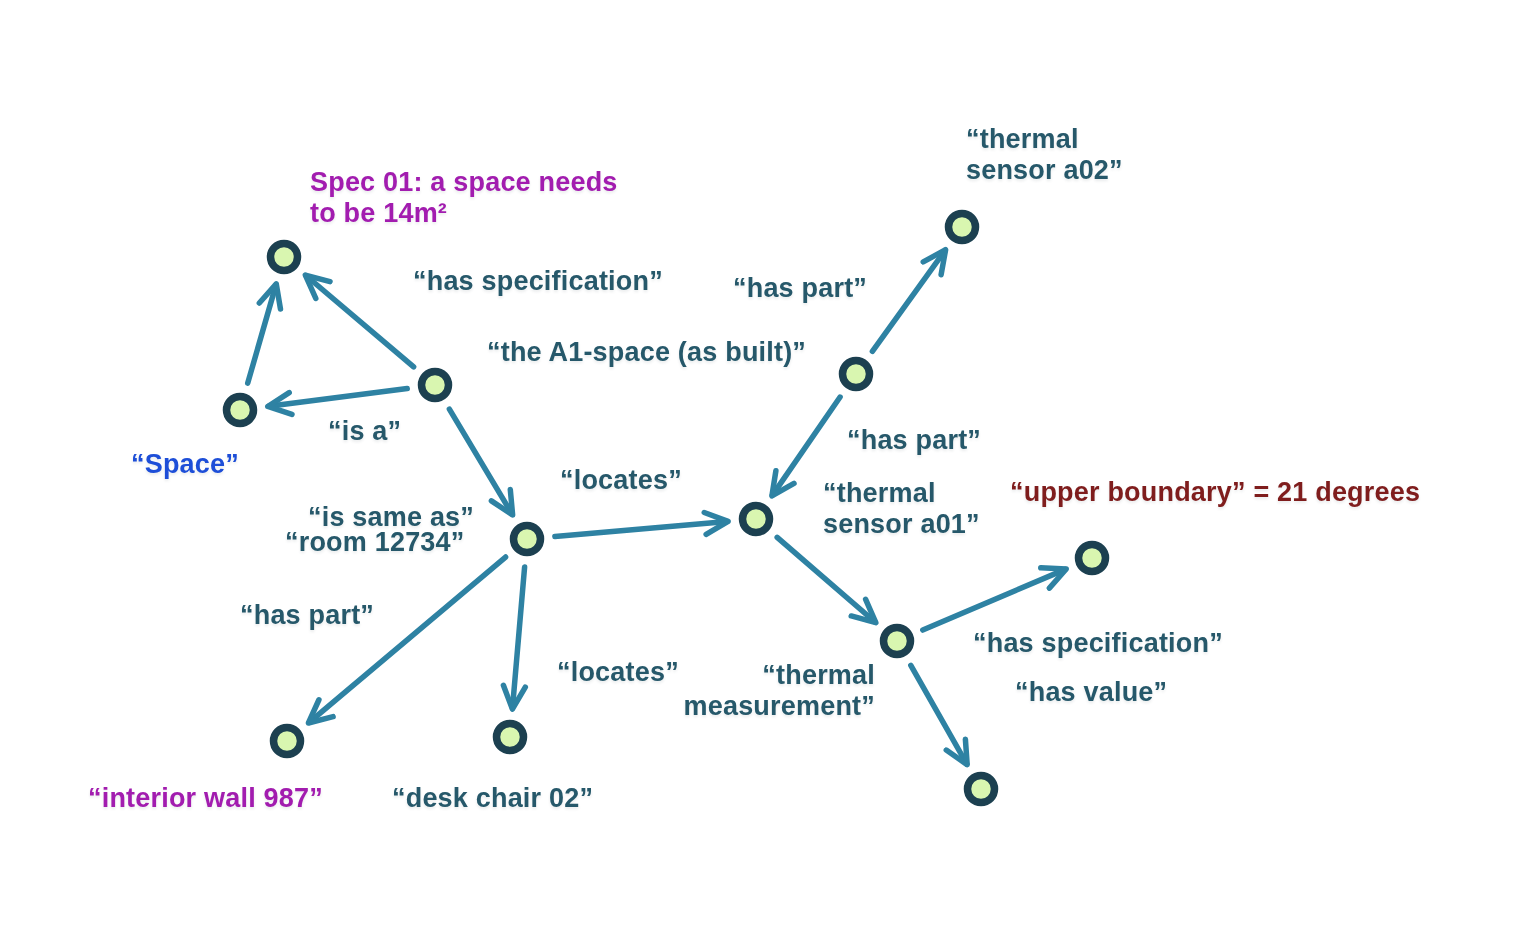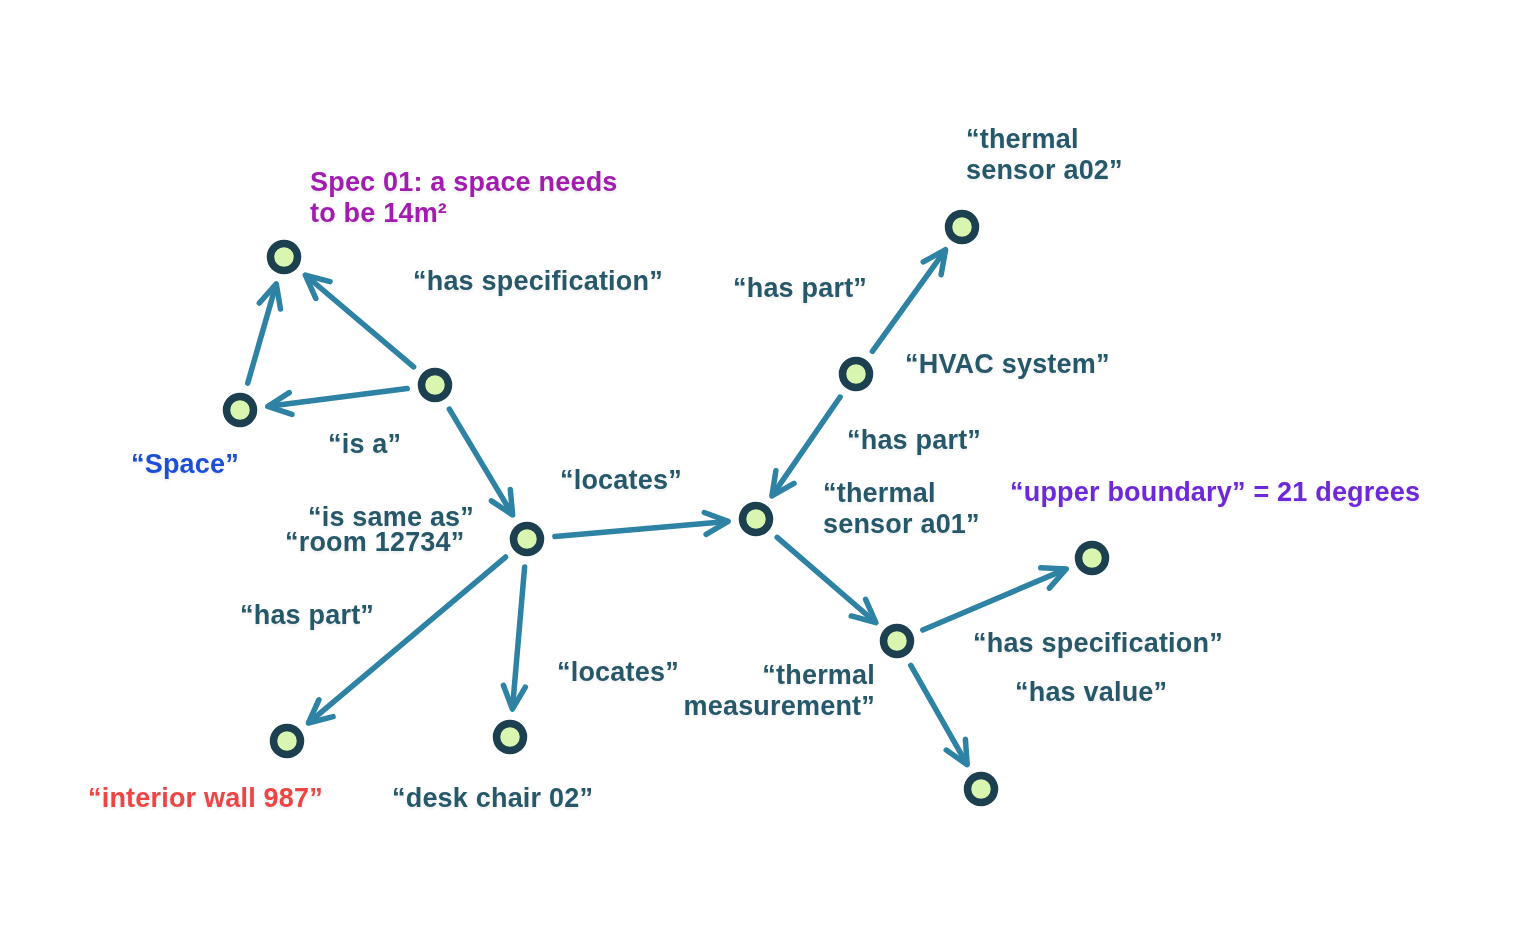--- a/index.html
+++ b/index.html
@@ -53,34 +53,34 @@
       <circle cx="962" cy="227" r="13.5" fill="#d9f6b0" stroke="#1c4050" stroke-width="7.5"></circle>
       <circle cx="897" cy="641" r="13.5" fill="#d9f6b0" stroke="#1c4050" stroke-width="7.5"></circle>
       <circle cx="1092" cy="558" r="13.5" fill="#d9f6b0" stroke="#1c4050" stroke-width="7.5"></circle>
       <circle cx="981" cy="789" r="13.5" fill="#d9f6b0" stroke="#1c4050" stroke-width="7.5"></circle>
       <circle cx="287" cy="741" r="13.5" fill="#d9f6b0" stroke="#1c4050" stroke-width="7.5"></circle>
       <circle cx="510" cy="737" r="13.5" fill="#d9f6b0" stroke="#1c4050" stroke-width="7.5"></circle>
     </svg>
     <div class="lbl " style="left: 310px; top: 167px; color: #a21caf;">Spec 01: a space needs
 to be 14m²</div>
     <div class="lbl " style="left: 413px; top: 266px; color: rgb(38, 88, 106);">“has specification”</div>
+    <div class="lbl " style="left: 487px; top: 337px; color: rgb(38, 88, 106);">“the A1-space (as built)”</div>
     <div class="lbl " style="left: 733px; top: 273px; color: rgb(38, 88, 106);">“has part”</div>
     <div class="lbl " style="left: 966px; top: 124px; color: rgb(38, 88, 106);">“thermal
 sensor a02”</div>
-    <div class="lbl " style="left: 905px; top: 349px; color: rgb(38, 88, 106);">“HVAC system”</div>
     <div class="lbl " style="left: 847px; top: 425px; color: rgb(38, 88, 106);">“has part”</div>
     <div class="lbl " style="left: 131px; top: 449px; color: #1d4ed8;">“Space”</div>
-    <div class="lbl " style="left: 328px; top: 429px; color: rgb(38, 88, 106);">“is a”</div>
+    <div class="lbl " style="left: 328px; top: 416px; color: rgb(38, 88, 106);">“is a”</div>
     <div class="lbl " style="left: 308px; top: 478px; color: rgb(38, 88, 106); margin-top: 24px;">“is same as”</div>
     <div class="lbl " style="left: 285px; top: 527px; color: rgb(38, 88, 106); text-align: center;">“room 12734”</div>
     <div class="lbl " style="left: 560px; top: 465px; color: rgb(38, 88, 106);">“locates”</div>
     <div class="lbl " style="left: 823px; top: 478px; color: rgb(38, 88, 106);">“thermal
 sensor a01”</div>
-    <div class="lbl " style="left: 1010px; top: 477px; color: #6d28d9;">“upper boundary” = 21 degrees</div>
+    <div class="lbl " style="left: 1010px; top: 477px; color: #7f1d1d;">“upper boundary” = 21 degrees</div>
     <div class="lbl " style="left: 240px; top: 600px; color: rgb(38, 88, 106);">“has part”</div>
     <div class="lbl " style="left: 557px; top: 657px; color: rgb(38, 88, 106);">“locates”</div>
     <div class="lbl right" style="left: 875px; top: 660px; color: rgb(38, 88, 106);">“thermal
 measurement”</div>
     <div class="lbl " style="left: 973px; top: 628px; color: rgb(38, 88, 106);">“has specification”</div>
     <div class="lbl " style="left: 1015px; top: 677px; color: rgb(38, 88, 106);">“has value”</div>
-    <div class="lbl " style="left: 88px; top: 783px; color: #ef4444;">“interior wall 987”</div>
+    <div class="lbl " style="left: 88px; top: 783px; color: #a21caf;">“interior wall 987”</div>
     <div class="lbl " style="left: 392px; top: 783px; color: rgb(38, 88, 106); text-align: right;">“desk chair 02”</div>
   </div>
 
 </body></html>

